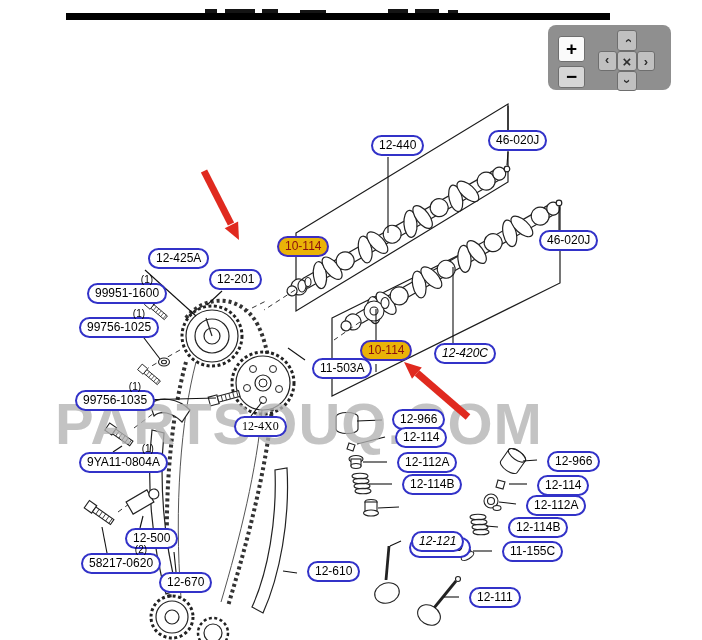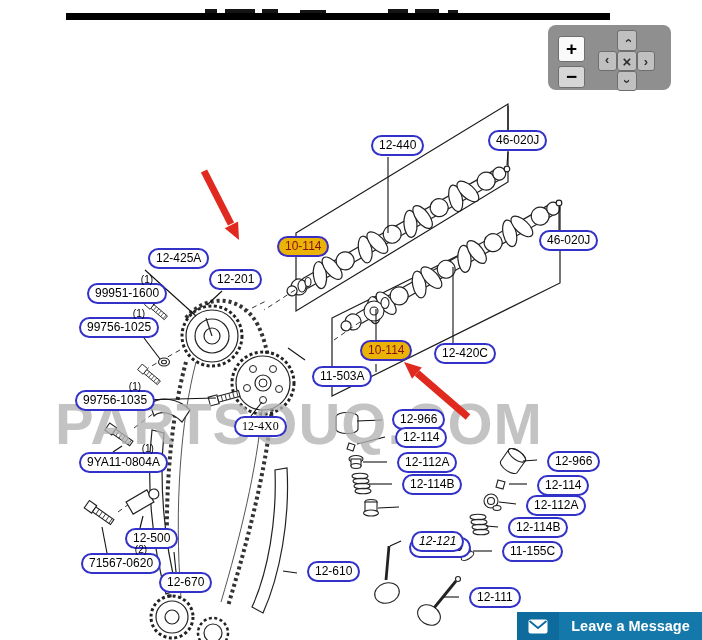--- a/index.html
+++ b/index.html
@@ -255,33 +255,33 @@
   <div id="labels-layer">
       <div class="part-label" style="left: 361px; top: 135px;"><span>12-440</span></div>
       <div class="part-label" style="left: 478px; top: 130px;"><span>46-020J</span></div>
       <div class="part-label highlight" style="left: 267px; top: 236px;"><span>10-114</span></div>
       <div class="part-label" style="left: 106px; top: 248px; margin-left: 32px;"><span>12-425A</span></div>
       <div class="part-label" style="left: 199px; top: 269px;"><span>12-201</span></div>
       <div class="part-label" style="left: 77px; top: 283px;"><span>99951-1600</span><span class="qty">(1)</span></div>
       <div class="part-label" style="left: 69px; top: 317px;"><span>99756-1025</span><span class="qty">(1)</span></div>
       <div class="part-label" style="left: 529px; top: 230px;"><span>46-020J</span></div>
       <div class="part-label highlight" style="left: 350px; top: 340px;"><span>10-114</span></div>
-      <div class="part-label" style="left: 424px; top: 343px;"><span>12-420C</span></div>
-      <div class="part-label" style="left: 302px; top: 358px; margin-top: 8px;"><span>11-503A</span></div>
+      <div class="part-label" style="left: 424px; top: 343px; font-style: italic;"><span>12-420C</span></div>
+      <div class="part-label" style="left: 302px; top: 358px;"><span>11-503A</span></div>
       <div class="part-label" style="left: 65px; top: 390px;"><span>99756-1035</span><span class="qty">(1)</span></div>
       <div class="part-label" style="left: 224px; top: 416px; font-family: Liberation Serif, serif;"><span>12-4X0</span></div>
       <div class="part-label" style="left: 69px; top: 452px;"><span>9YA11-0804A</span><span class="qty">(1)</span></div>
       <div class="part-label" style="left: 382px; top: 409px;"><span>12-966</span></div>
       <div class="part-label" style="left: 385px; top: 427px;"><span>12-114</span></div>
       <div class="part-label" style="left: 387px; top: 452px;"><span>12-112A</span></div>
       <div class="part-label" style="left: 392px; top: 474px;"><span>12-114B</span></div>
       <div class="part-label" style="left: 399px; top: 497px; margin-top: 40px;"><span>10-155D</span></div>
       <div class="part-label" style="left: 401px; top: 531px; font-style: italic;"><span>12-121</span></div>
       <div class="part-label" style="left: 115px; top: 528px; text-align: right;"><span>12-500</span></div>
-      <div class="part-label" style="left: 71px; top: 553px;"><span>71567-0620</span><span class="qty">(2)</span></div>
+      <div class="part-label" style="left: 71px; top: 553px;"><span>58217-0620</span><span class="qty">(2)</span></div>
       <div class="part-label" style="left: 149px; top: 572px;"><span>12-670</span></div>
       <div class="part-label" style="left: 297px; top: 561px;"><span>12-610</span></div>
       <div class="part-label" style="left: 537px; top: 451px;"><span>12-966</span></div>
       <div class="part-label" style="left: 527px; top: 475px;"><span>12-114</span></div>
       <div class="part-label" style="left: 516px; top: 495px;"><span>12-112A</span></div>
       <div class="part-label" style="left: 498px; top: 517px;"><span>12-114B</span></div>
       <div class="part-label" style="left: 492px; top: 541px;"><span>11-155C</span></div>
       <div class="part-label" style="left: 459px; top: 587px; text-align: right;"><span>12-111</span></div>
     </div>
 
@@ -315,23 +315,14 @@
         <span>×</span>
       </div>
     <div class="nav-btn" id="btn-right">
         <span>›</span>
       </div>
     <div class="nav-btn" id="btn-down">
         <span class="rot-down">›</span>
       </div>
   </div>
 
-  <div id="chat-button">
-    <div id="chat-icon-box">
-      <svg width="20" height="15" viewBox="0 0 20 15">
-        <rect x="0.5" y="0.5" width="19" height="14" rx="2" fill="#ffffff"></rect>
-        <polyline points="1.5,2 10,9 18.5,2" fill="none" stroke="#0e6b9e" stroke-width="1.8"></polyline>
-      </svg>
-    </div>
-    <div id="chat-label">Leave a Message</div>
-  </div>
 
 </div>
 
 </body></html>

